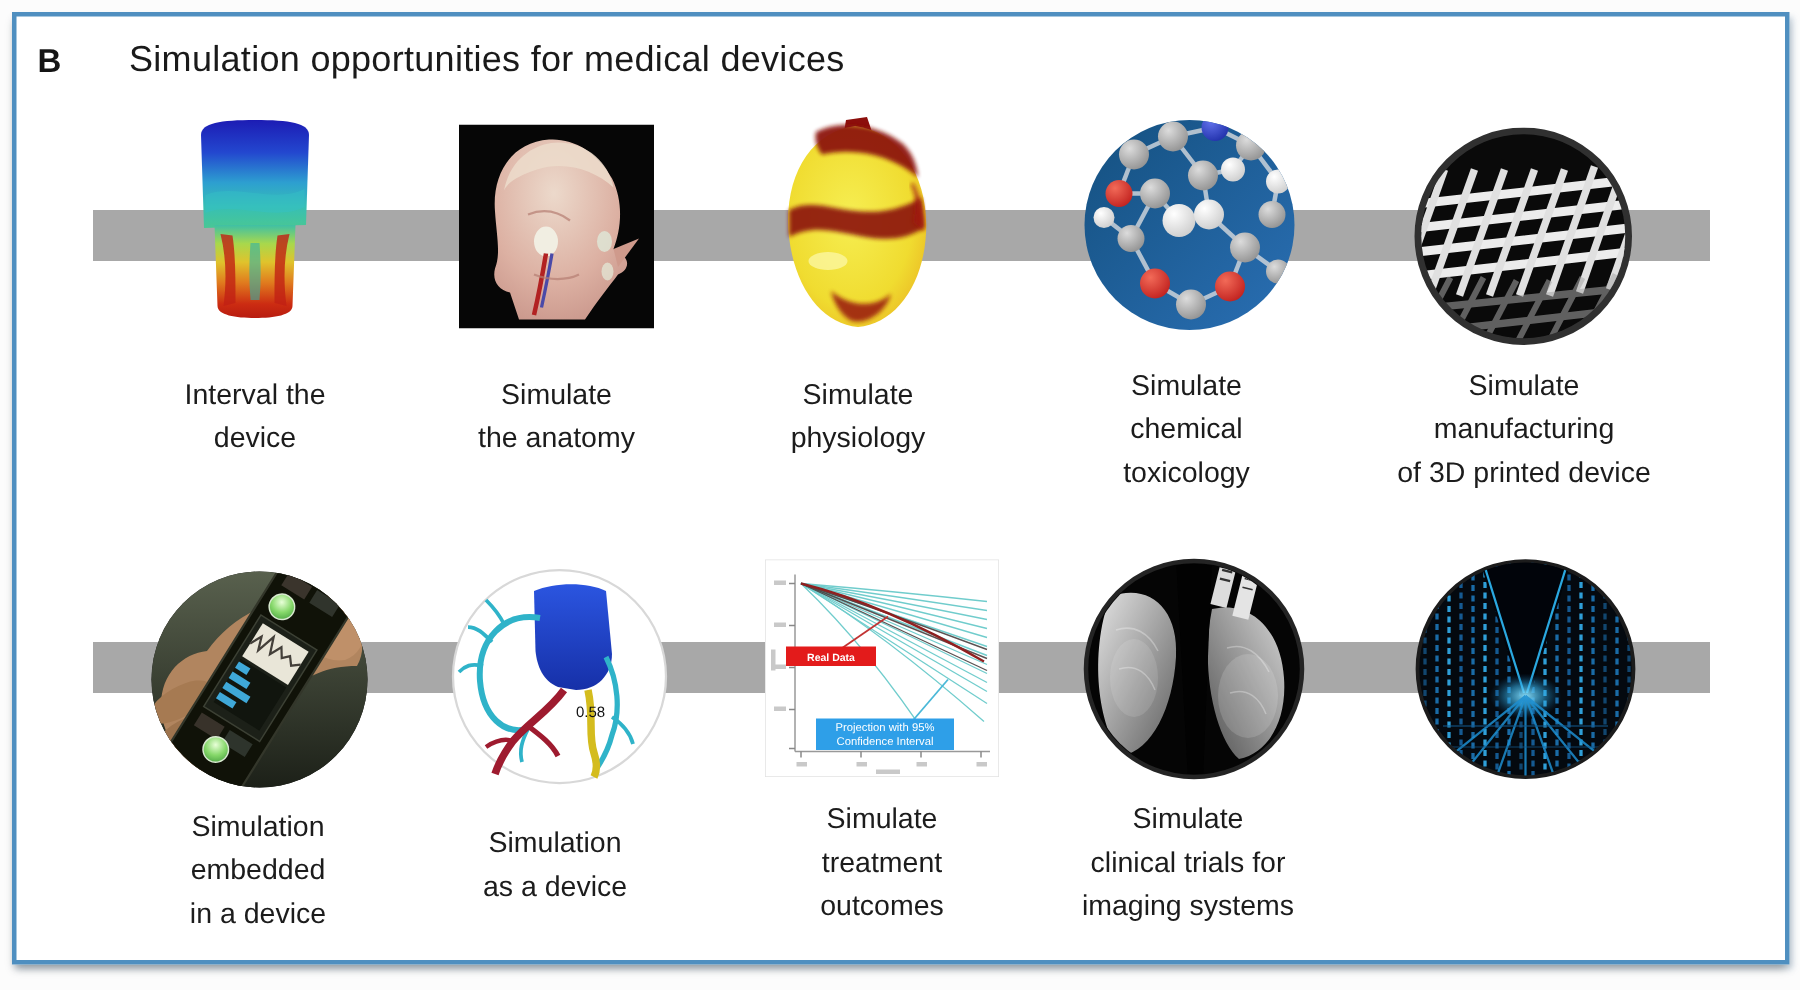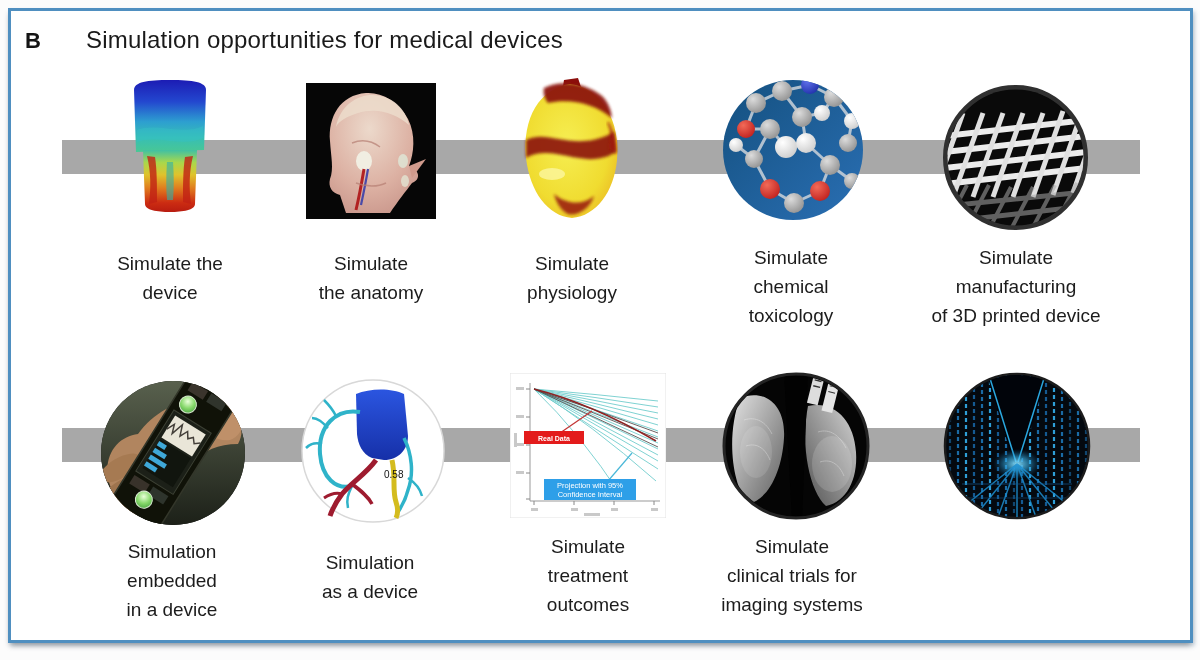--- a/index.html
+++ b/index.html
@@ -417,21 +417,21 @@
           <line x1="75" y1="92" x2="75" y2="148"></line>
         <line x1="75" y1="92" x2="95" y2="148"></line>
           <line x1="75" y1="92" x2="120" y2="148"></line>
         <line x1="75" y1="92" x2="145" y2="148"></line>
       </g>
       <line x1="20" y1="112" x2="130" y2="112" stroke="#14598c" stroke-width="1" opacity=".7"></line>
       <line x1="10" y1="126" x2="140" y2="126" stroke="#14598c" stroke-width="1" opacity=".5"></line>
     </g>
   </svg>
 
-  <div class="caption" style="left:50px;top:249px;">Simulate the
+  <div class="caption" style="left:50px;top:249px;">Interval the
 device</div>
   <div class="caption" style="left:251px;top:249px;">Simulate
 the anatomy</div>
   <div class="caption" style="left:452px;top:249px;">Simulate
 physiology</div>
   <div class="caption" style="left:671px;top:243px;">Simulate
 chemical
 toxicology</div>
   <div class="caption" style="left:896px;top:243px;">Simulate
 manufacturing

